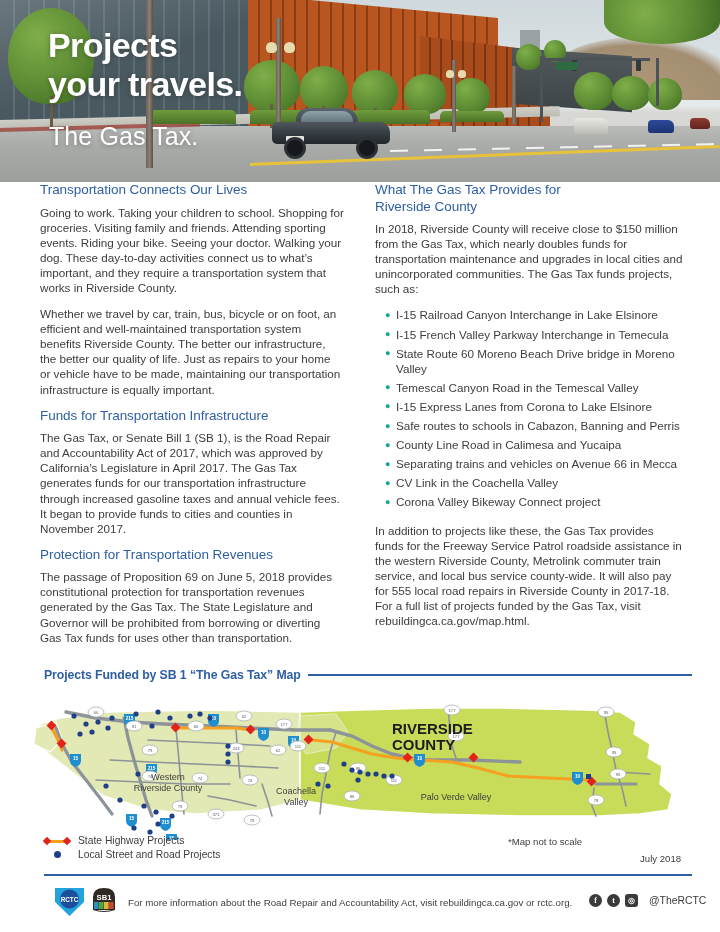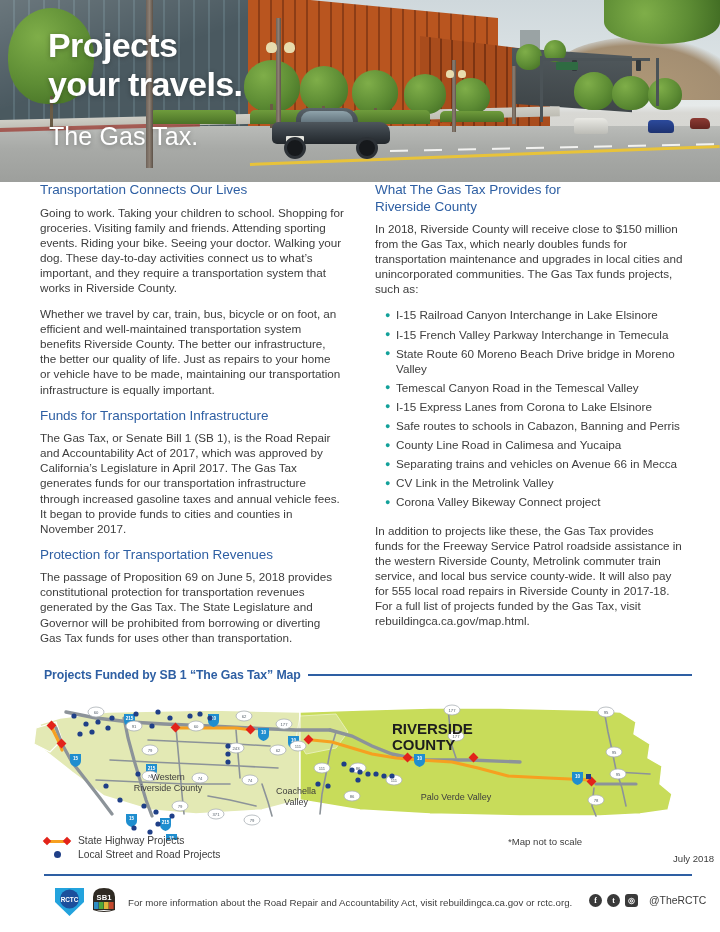--- a/index.html
+++ b/index.html
@@ -287,21 +287,21 @@
   .legend-dot {
     width: 7px; height: 7px; border-radius: 50%; background:#1f3f87;
   }
   .legend-label { margin-left: 8px; }
   .map-notscale {
     position: absolute; left: 508px; top: 168px;
     font-size: 9.6px; color: #3d3d3d;
   }
   .map-date {
     position: absolute; left: 640px; top: 185px;
-    font-size: 9.6px; color: #3d3d3d; margin-left: 33px;
+    font-size: 9.6px; color: #3d3d3d;
   }
 
   
   .footer-rule {
     position: absolute;
     left: 44px; top: 874px;
     width: 648px; height: 1.5px;
     background: #2e5fa3;
   }
   .footer {
@@ -446,21 +446,21 @@
 
       <ul class="projects">
         <li>I-15 Railroad Canyon Interchange in Lake Elsinore</li>
         <li>I-15 French Valley Parkway Interchange in Temecula</li>
         <li>State Route 60 Moreno Beach Drive bridge in Moreno Valley</li>
         <li>Temescal Canyon Road in the Temescal Valley</li>
         <li>I-15 Express Lanes from Corona to Lake Elsinore</li>
         <li>Safe routes to schools in Cabazon, Banning and Perris</li>
         <li>County Line Road in Calimesa and Yucaipa</li>
         <li>Separating trains and vehicles on Avenue 66 in Mecca</li>
-        <li>CV Link in the Metrolink Valley</li>
+        <li>CV Link in the Coachella Valley</li>
         <li>Corona Valley Bikeway Connect project</li>
       </ul>
 
       <p class="body last">In addition to projects like these, the Gas Tax provides funds for the Freeway Service Patrol roadside assistance in the western Riverside County, Metrolink commuter train service, and local bus service county-wide. It will also pay for 555 local road repairs in Riverside County in 2017-18. For a full list of projects funded by the Gas Tax, visit rebuildingca.ca.gov/map.html.</p>
     </div>
   </div>
 
   <div class="mapsec">
     <div class="map-head">
       <div class="map-head-title">Projects Funded by SB 1 “The Gas Tax” Map</div>

